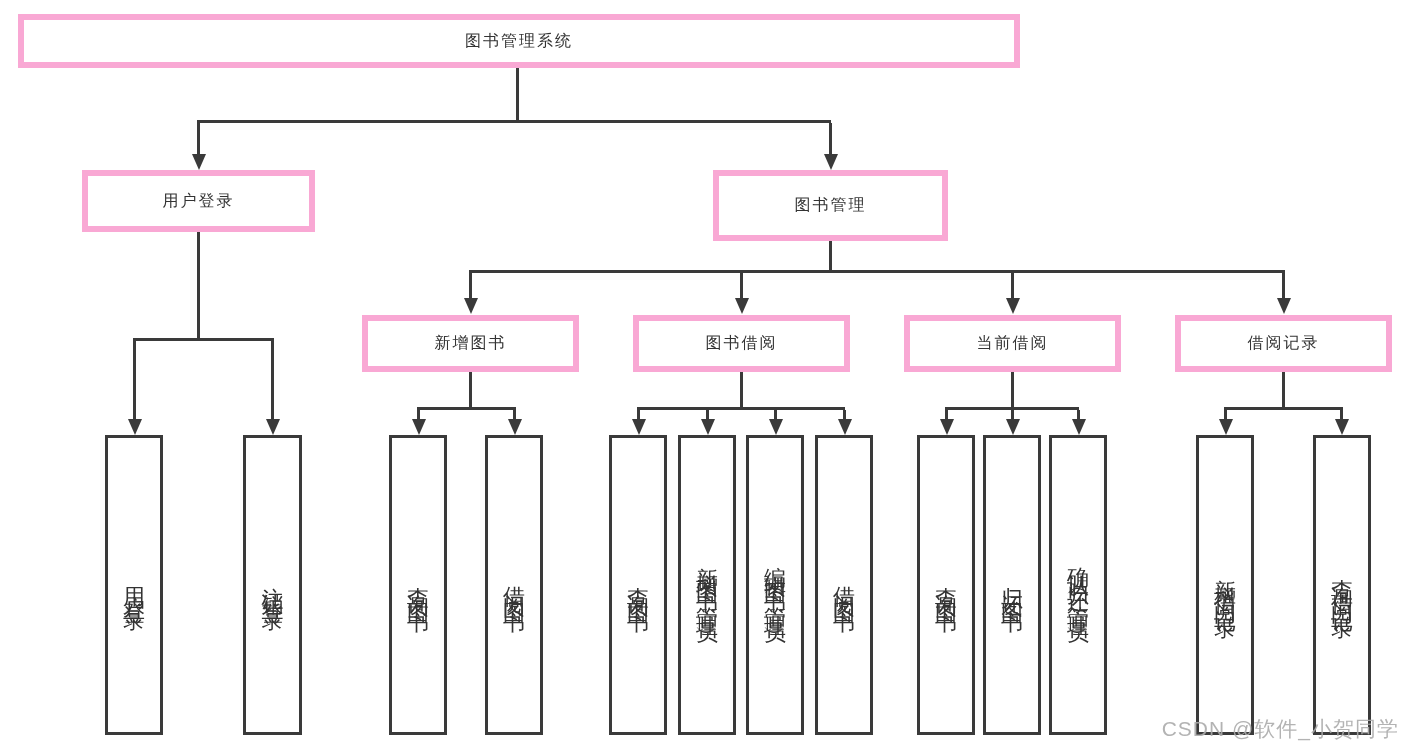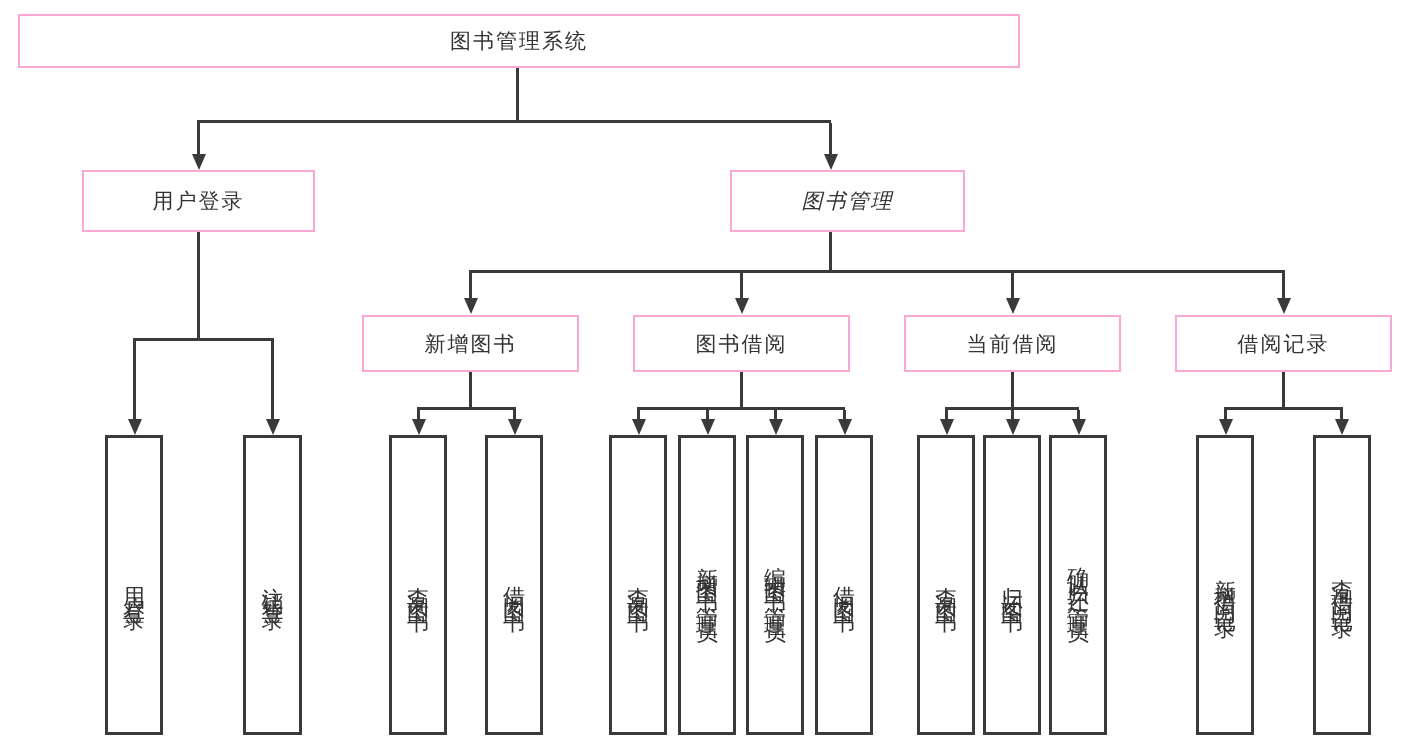--- a/index.html
+++ b/index.html
@@ -7,24 +7,24 @@
   body { font-family:"Liberation Sans","DejaVu Sans",sans-serif; }
   .canvas {
     position:relative;
     width:1405px; height:747px;
     background:#ffffff;
     overflow:hidden;
   }
   
   .box {
     position:absolute;
-    border:2px solid #f9a8d4;
+    border:6px solid #f9a8d4;
     background:#ffffff;
     display:flex; align-items:center; justify-content:center;
-    font-size:21px; color:#333333; letter-spacing:2px;
+    font-size:16px; color:#333333; letter-spacing:2px;
     z-index:2;
   }
   
   .vbox {
     position:absolute;
     border:3px solid #3a3a3a;
     background:#ffffff;
     display:flex; align-items:center; justify-content:center;
     z-index:2;
   }
@@ -63,21 +63,21 @@
   <div class="box" style="left:18px; top:14px; width:1002px; height:54px;">图书管理系统</div>
 
   <div class="vline" style="left:516px; top:68px; height:52px;"></div>
   <div class="hline" style="left:197px; top:120px; width:634px;"></div>
   <div class="vline" style="left:197px; top:123px; height:33px;"></div>
   <div class="arrow" style="left:192px; top:154px;"></div>
   <div class="vline" style="left:829px; top:123px; height:33px;"></div>
   <div class="arrow" style="left:824px; top:154px;"></div>
 
   <div class="box" style="left:82px; top:170px; width:233px; height:62px;">用户登录</div>
-  <div class="box" style="left:730px; top:170px; width:235px; height:62px;font-style:italic;">图书管理</div>
+  <div class="box" style="left:713px; top:170px; width:235px; height:71px;">图书管理</div>
 
   <div class="vline" style="left:197px; top:232px; height:106px;"></div>
   <div class="hline" style="left:133px; top:338px; width:141px;"></div>
   <div class="vline" style="left:133px; top:341px; height:78px;"></div>
   <div class="arrow" style="left:128px; top:419px;"></div>
   <div class="vline" style="left:271px; top:341px; height:78px;"></div>
   <div class="arrow" style="left:266px; top:419px;"></div>
 
   <div class="vline" style="left:829px; top:232px; height:38px;"></div>
   <div class="hline" style="left:469px; top:270px; width:816px;"></div>
@@ -166,14 +166,15 @@
     <span>确认归还（管理员）</span>
   </div>
 
   <div class="vbox" style="left:1196px; top:435px; width:58px; height:300px;">
     <span>新增借阅记录</span>
   </div>
   <div class="vbox" style="left:1313px; top:435px; width:58px; height:300px;">
     <span>查询借阅记录</span>
   </div>
 
+  <div class="watermark">CSDN @软件_小贺同学</div>
 
 </div>
 
 </body></html>

